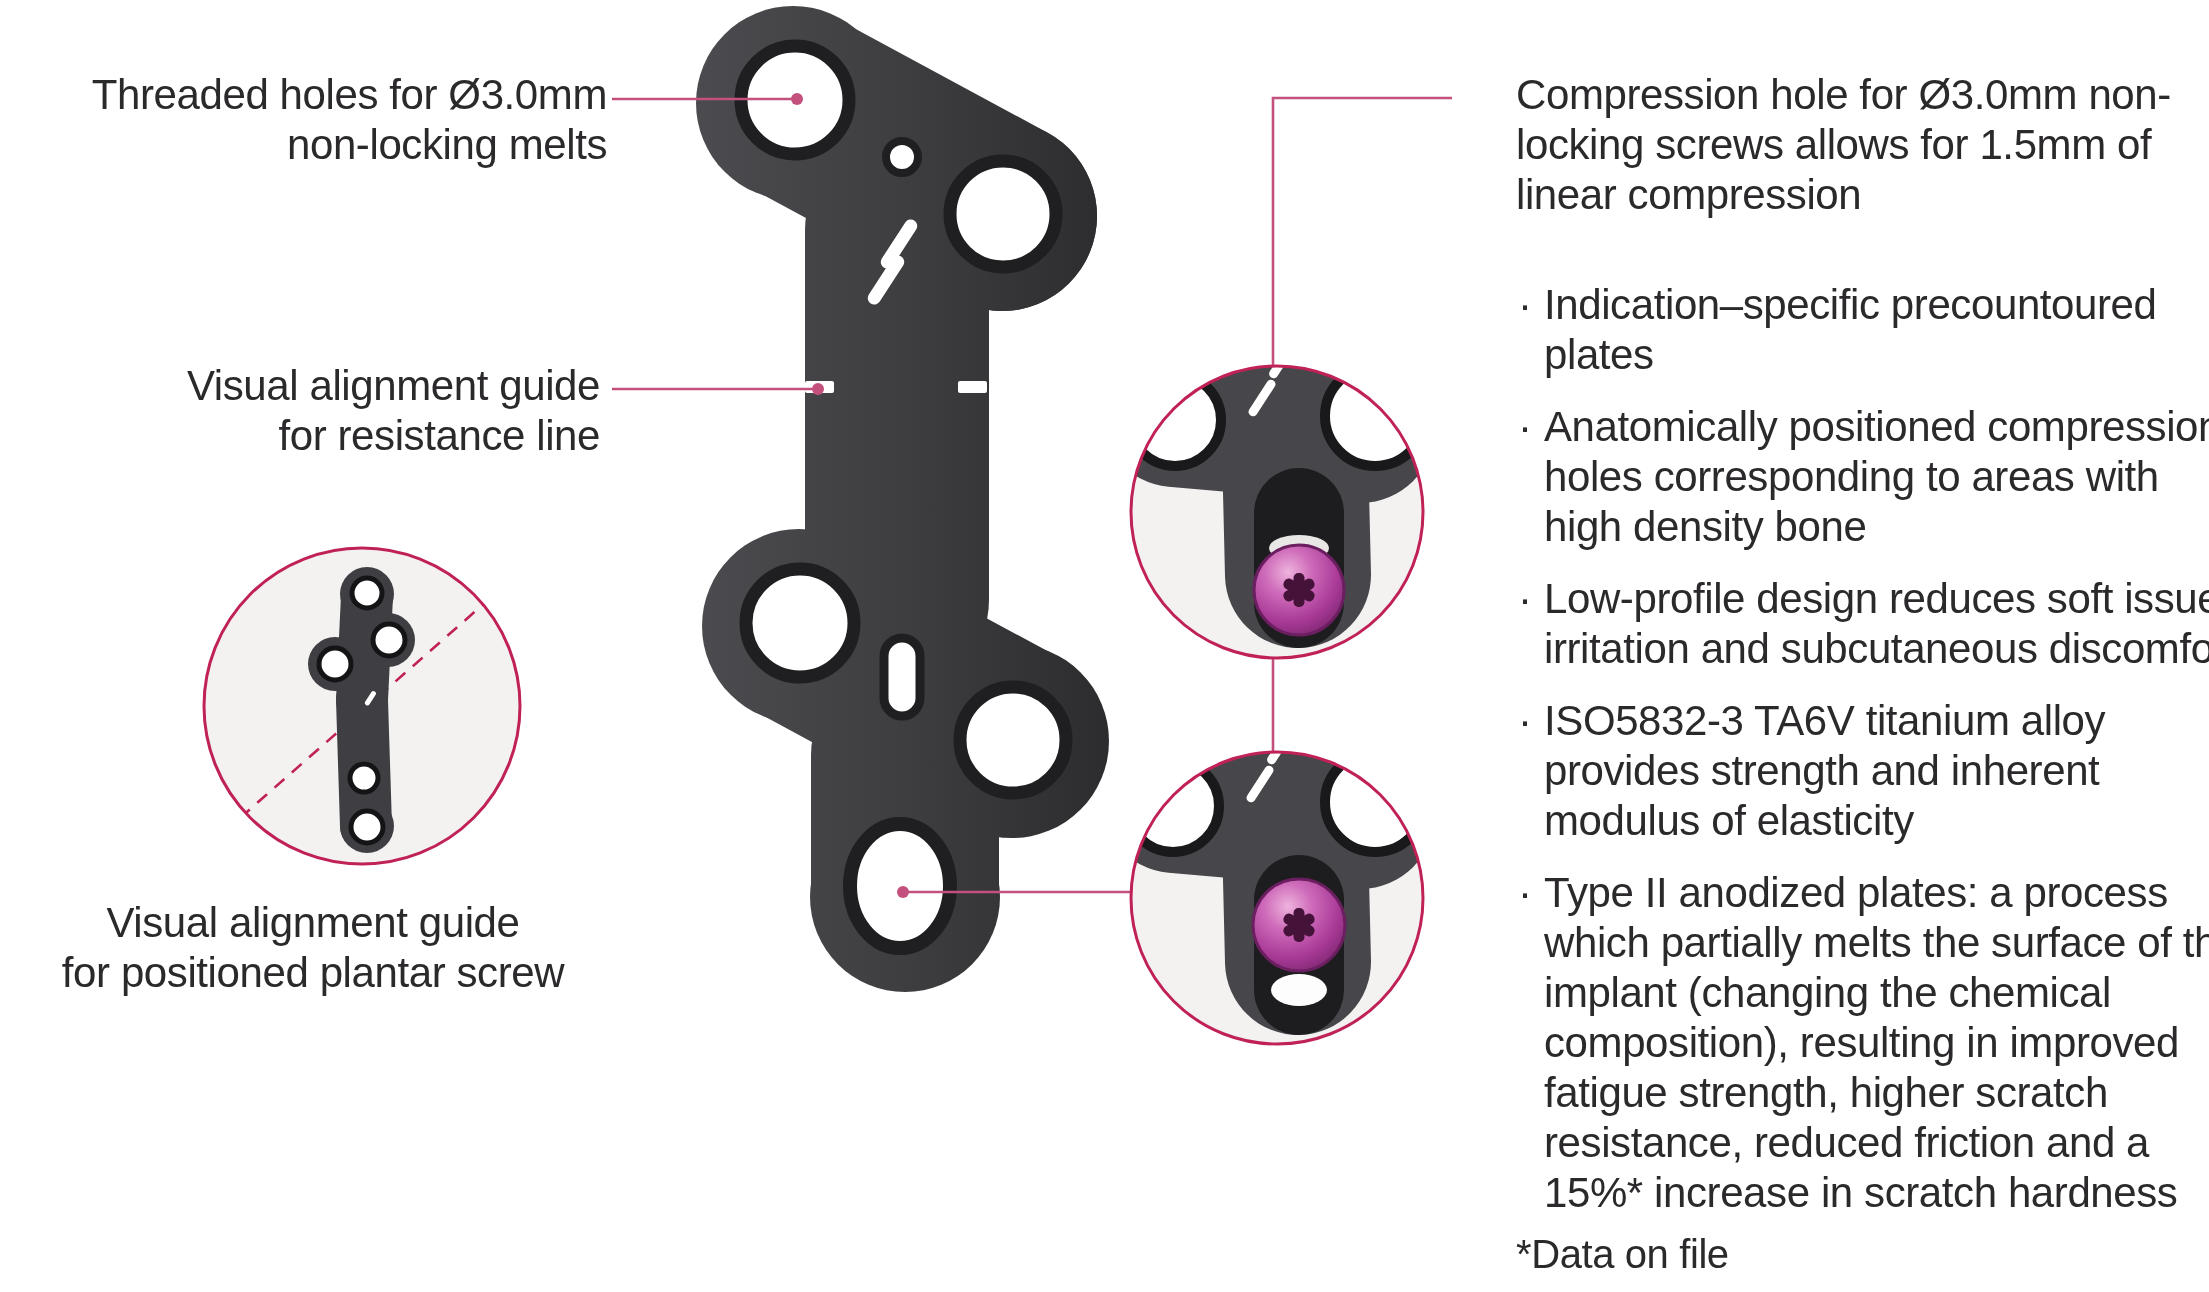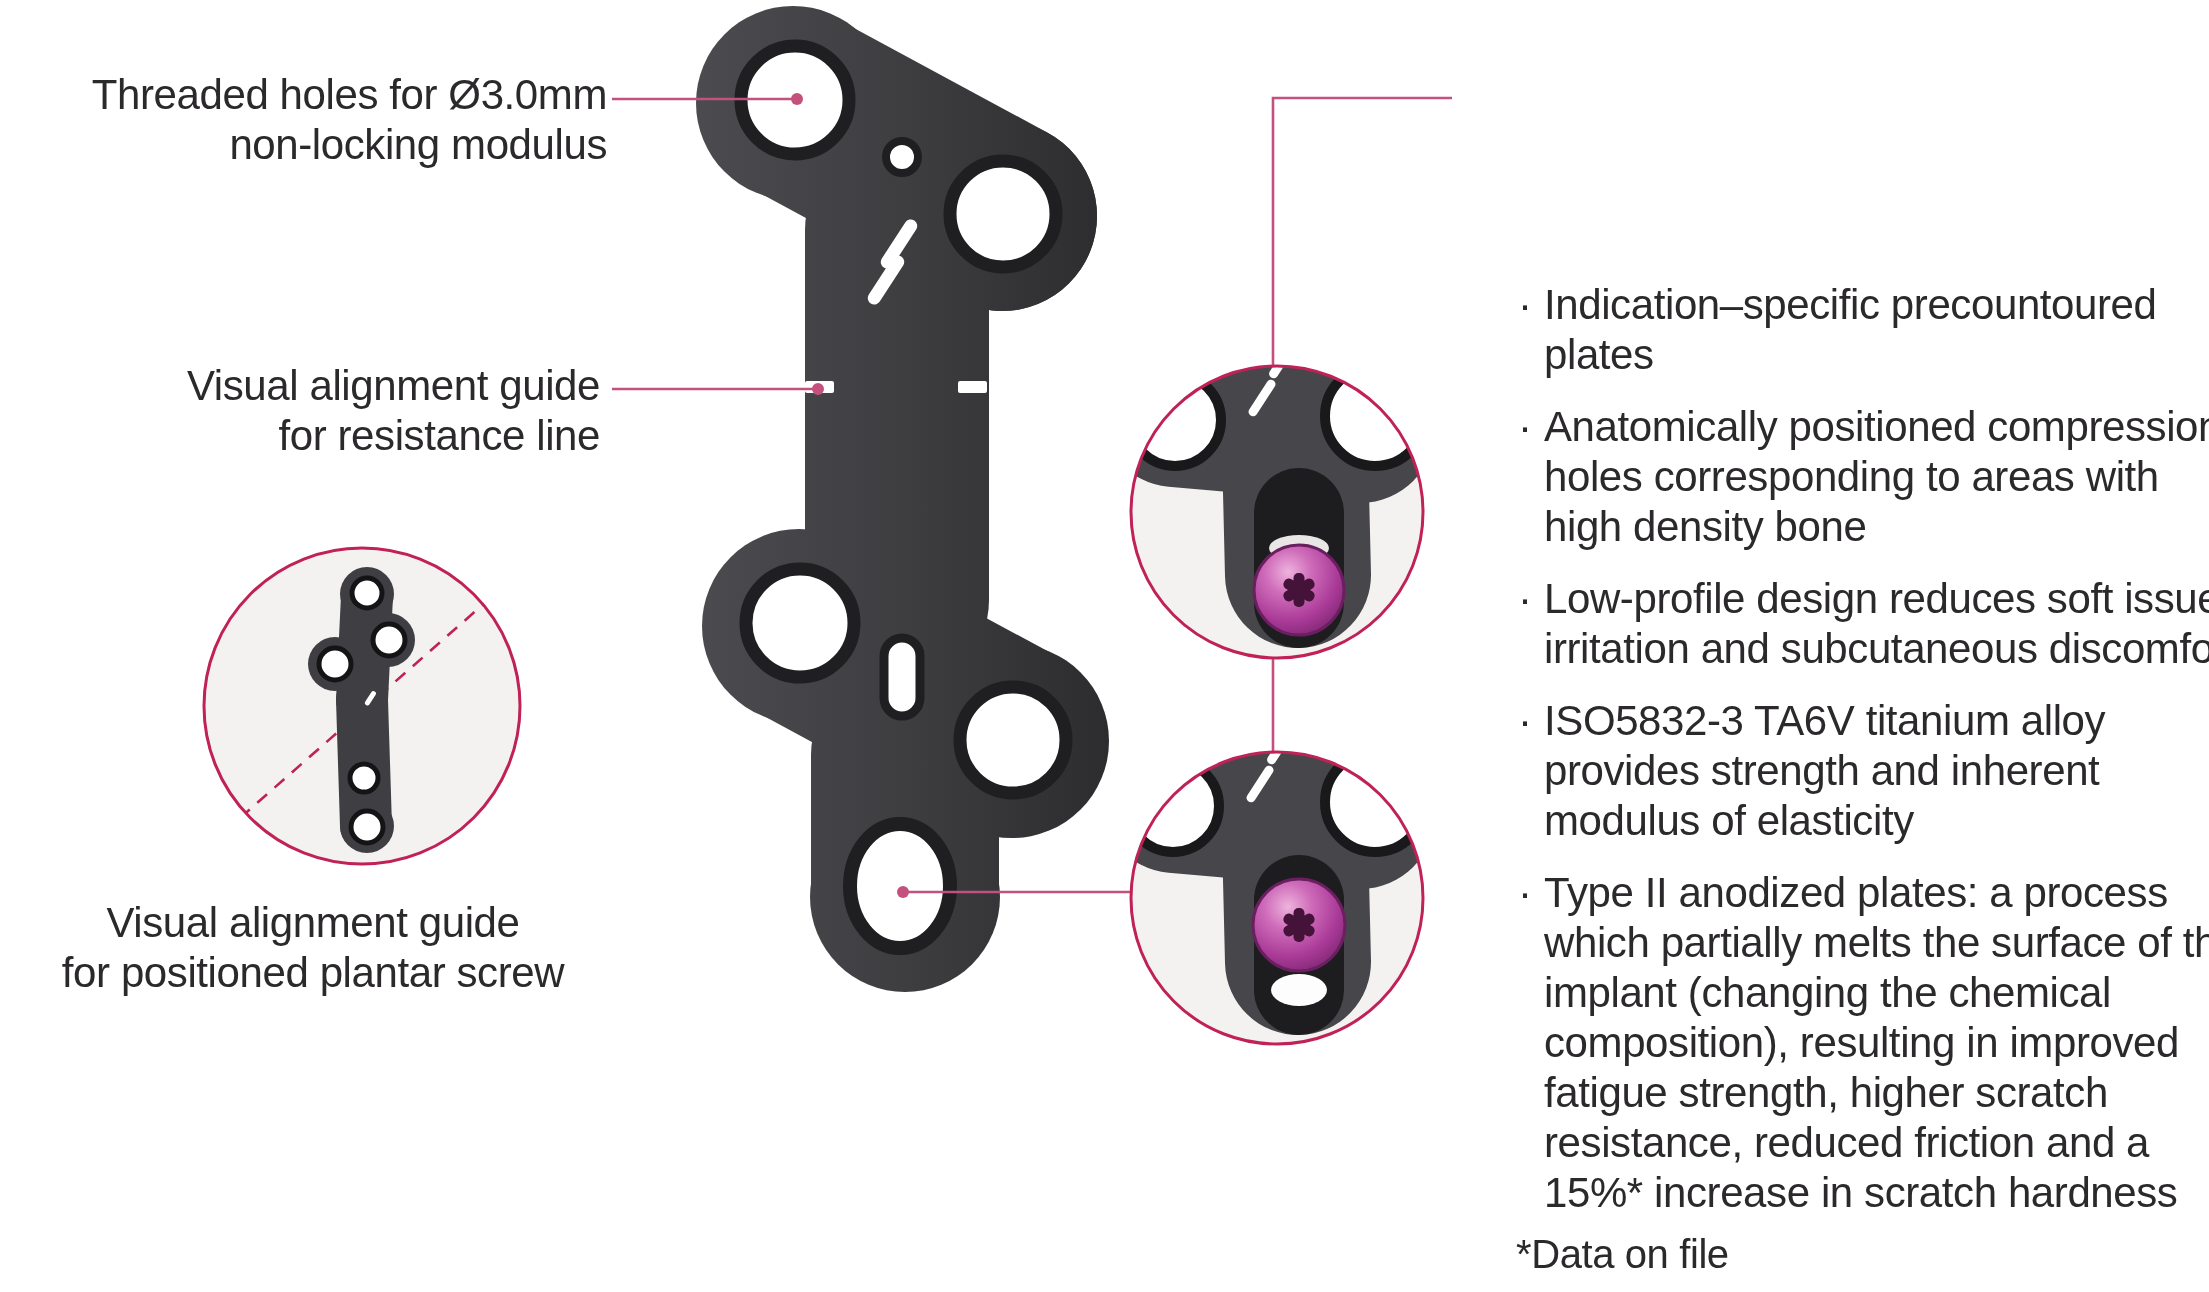--- a/index.html
+++ b/index.html
@@ -177,33 +177,38 @@
             <rect x="1293.5" y="908" width="11" height="34" rx="5" transform="rotate(120 1299 925)"></rect>
           </g>
         </g>
       </g>
       <circle cx="1277" cy="898" r="146" fill="none" stroke="#C02157" stroke-width="3"></circle>
     </g>
   </svg>
 
   <div class="txt callout label-threaded">
     <span class="ln">Threaded holes for Ø3.0mm</span>
-    <span class="ln">non-locking modulus</span>
+    <span class="ln">non-locking melts</span>
   </div>
 
   <div class="txt callout label-arthrodesis">
     <span class="ln">Visual alignment guide</span>
     <span class="ln">for resistance line</span>
   </div>
 
   <div class="txt callout label-plantar">
     <span class="ln">Visual alignment guide</span>
     <span class="ln">for positioned plantar screw</span>
   </div>
 
+  <div class="txt heading">
+    <span class="ln">Compression hole for Ø3.0mm</span>
+    <span class="ln">non-locking screws allows for 1.5mm</span>
+    <span class="ln">of linear compression</span>
+  </div>
 
   <div class="txt bullets-wrap">
     <ul class="bullets">
       <li>Indication–specific precountoured plates</li>
       <li>Anatomically positioned compression holes corresponding to areas with high density bone</li>
       <li>Low-profile design reduces soft issue irritation and subcutaneous discomfort</li>
       <li>ISO5832-3 TA6V titanium alloy provides strength and inherent modulus of elasticity</li>
       <li>Type II anodized plates: a process which partially melts the surface of the implant (changing the chemical composition), resulting in improved fatigue strength, higher scratch resistance, reduced friction and a 15%* increase in scratch hardness</li>
     </ul>
   </div>

